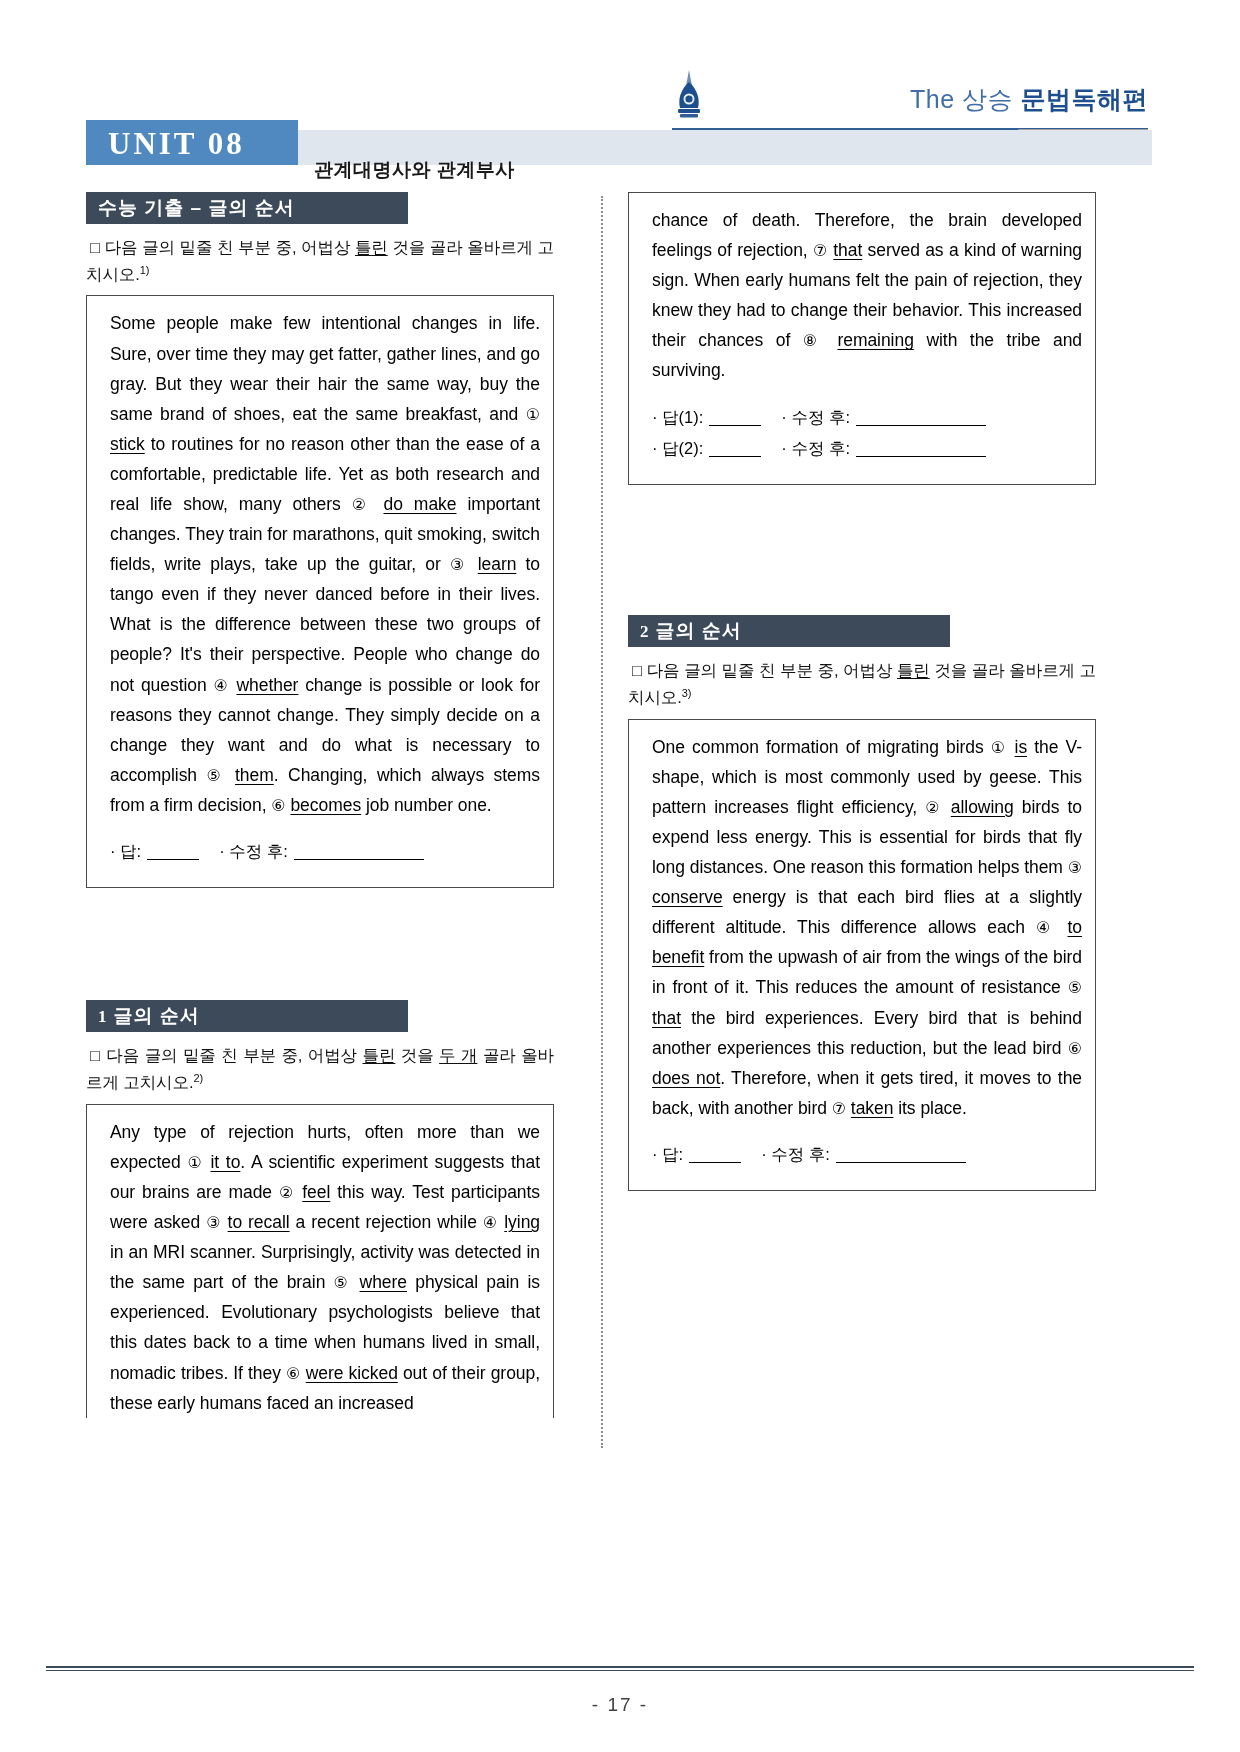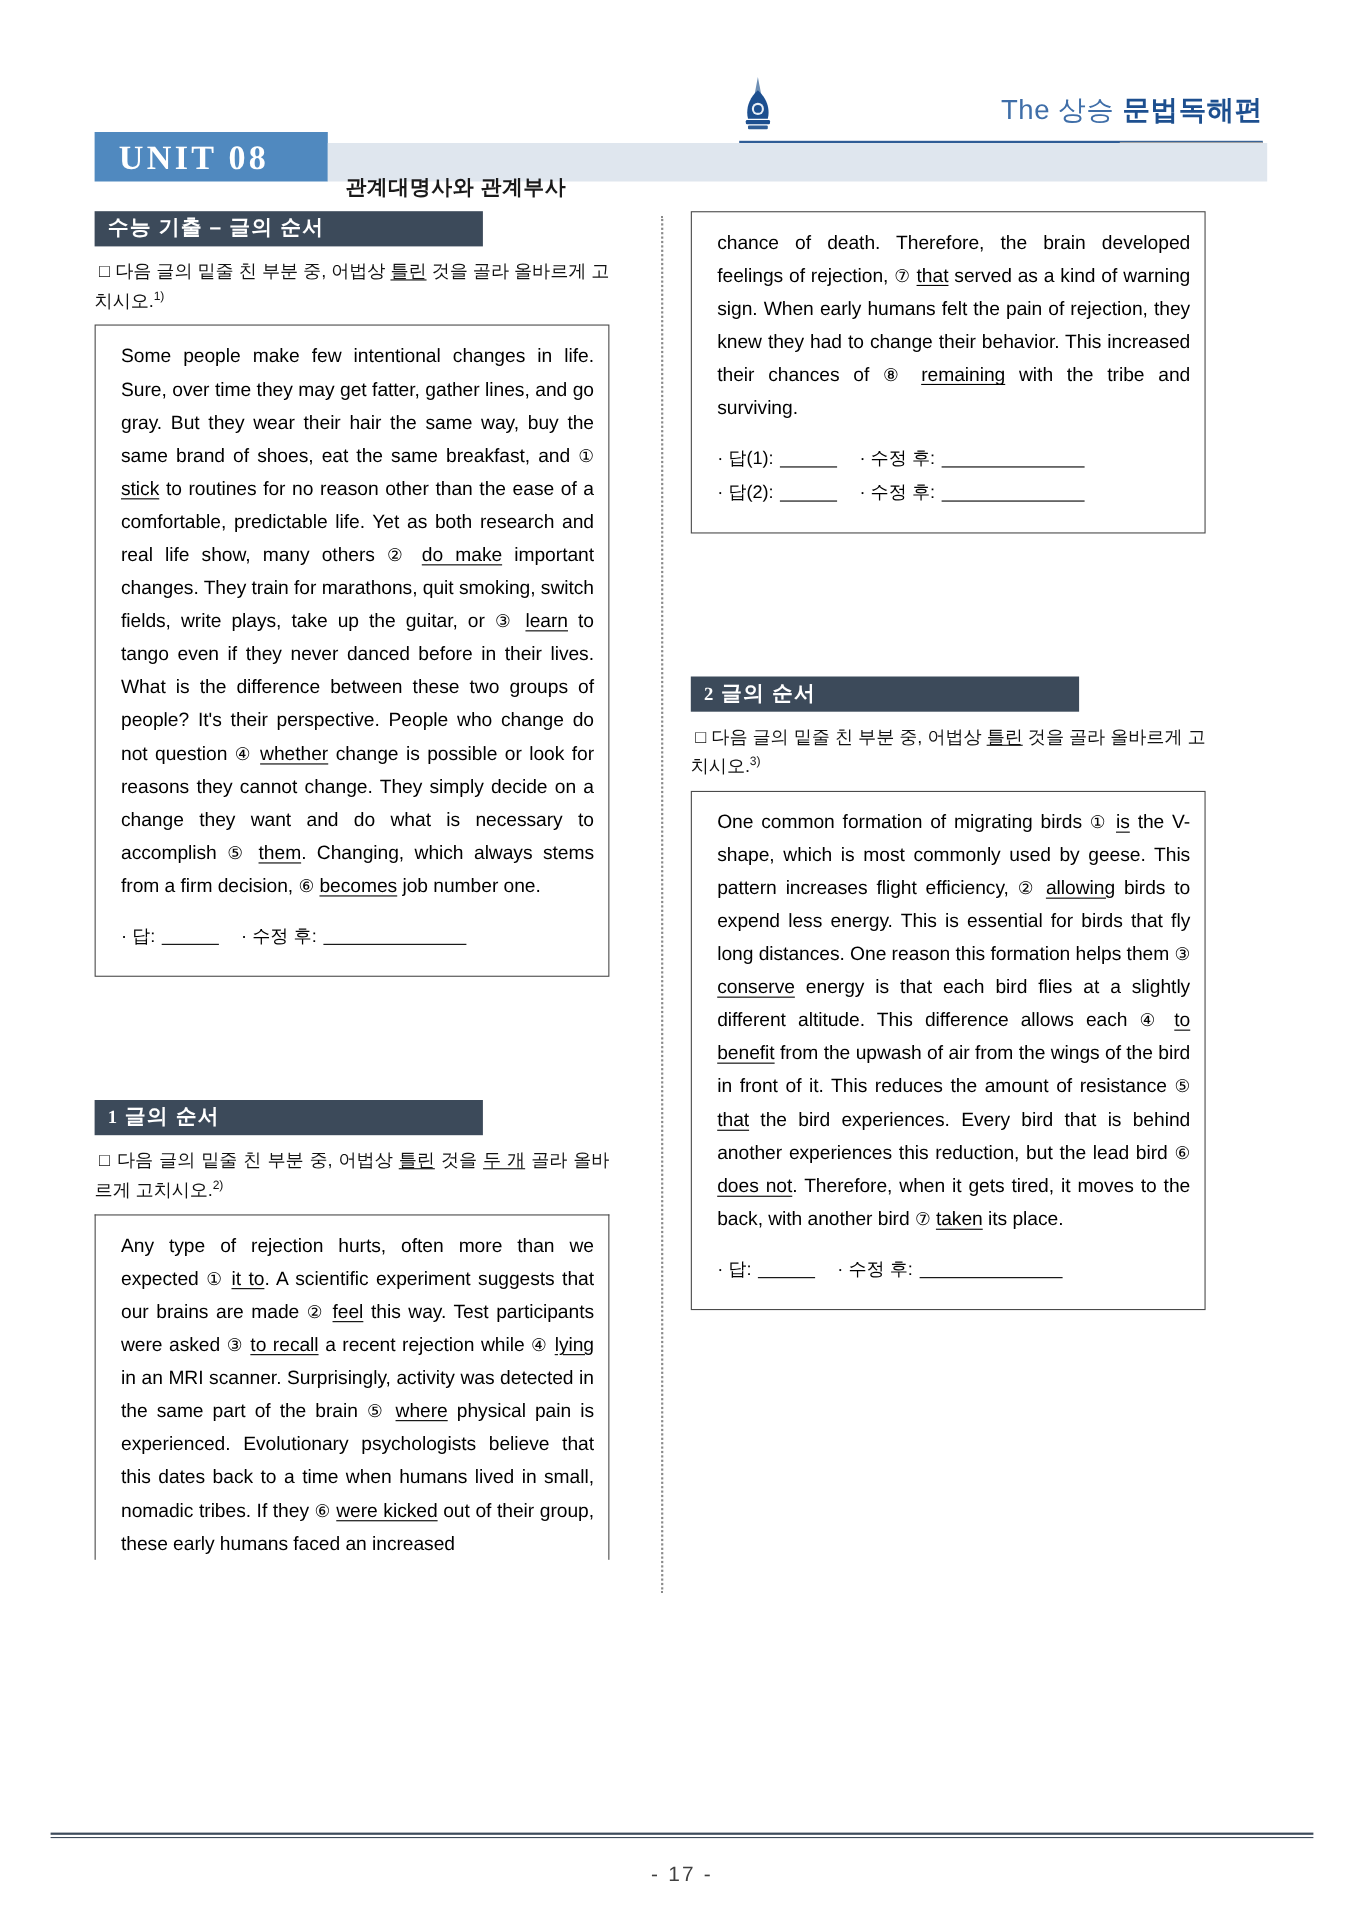--- a/index.html
+++ b/index.html
@@ -109,21 +109,21 @@
     height: 32px;
     line-height: 32px;
     font-size: 19px;
     font-weight: bold;
     padding: 0 12px;
     letter-spacing: 1px;
     white-space: nowrap;
     display: block;
     width: 100%;
   }
-  .sec-head.narrow { width: 353px; }
+  .sec-head.narrow { width: 322px; }
   .sec-head .num {
     font-family: "Liberation Serif", serif;
     font-size: 17px;
     margin-right: 6px;
   }
 
   
   .instruction {
     font-size: 16.5px;
     line-height: 1.62;

